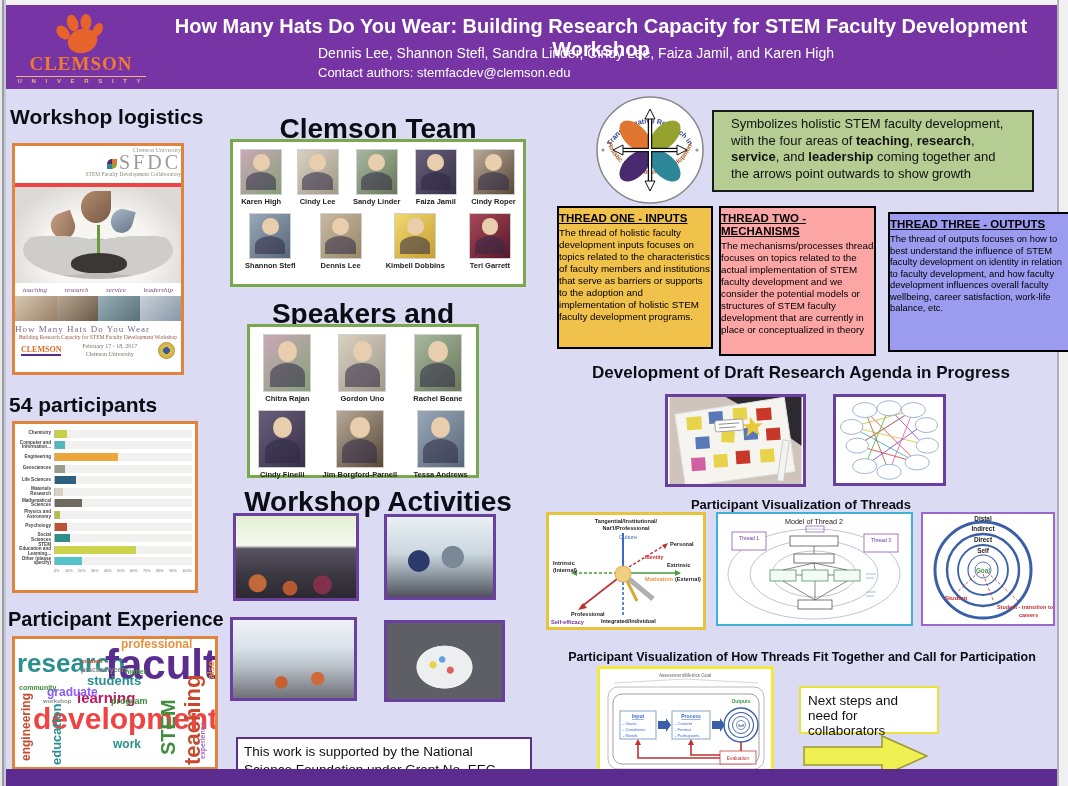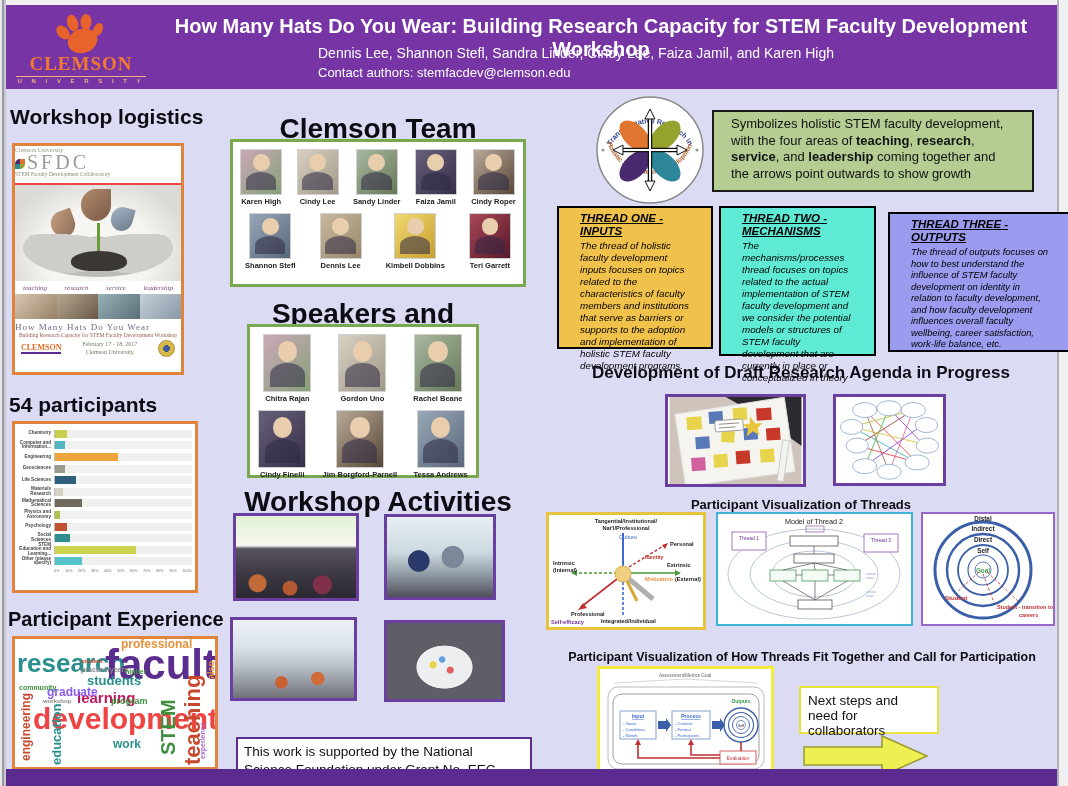--- a/index.html
+++ b/index.html
@@ -22,21 +22,21 @@
   .h3{font-weight:bold;color:#0c0c14;font-size:17px;text-align:center;}
   .h4{font-weight:bold;color:#0c0c14;font-size:13px;text-align:center;}
 
   
   .obox{border:3px solid #e0833c;background:#fff;box-sizing:border-box;}
   .gbox{border:3px solid #7aa84f;background:#fff;box-sizing:border-box;}
   .pbox{border:3px solid #6a3fa0;background:#fff;box-sizing:border-box;}
 
   
   .flyer{overflow:hidden;font-family:"Liberation Serif",serif;}
-  .fl-top{height:37px;text-align:left;border-bottom:2px solid #ef4444;position:relative;}
+  .fl-top{height:37px;text-align:right;border-bottom:4px solid #ef4444;position:relative;}
   .fl-univ{font-size:6px;color:#998;padding-top:1px;}
   .fl-acr{font-size:20px;color:#9a9a98;letter-spacing:3px;line-height:18px;}
   .fl-leaf{display:inline-block;width:10px;height:10px;background:conic-gradient(#e0762f 0 25%,#96a22e 0 50%,#2e8798 0 75%,#4a2a6e 0);border-radius:50% 0 50% 0;vertical-align:middle;margin-right:2px;}
   .fl-sub{font-size:5.5px;color:#887;}
   .fl-main{height:96px;background:radial-gradient(ellipse at 50% 70%,#f6f5f2 0 45%,#dcdad6 80%);position:relative;}
   .fl-hands{position:absolute;left:8px;top:34px;width:150px;height:58px;background:radial-gradient(ellipse at 20% 60%,#cfcdc9 0 40%,transparent 41%),radial-gradient(ellipse at 80% 60%,#cfcdc9 0 40%,transparent 41%),radial-gradient(ellipse at 50% 85%,#bdbbb7 0 45%,transparent 46%);border-radius:50%;}
   .fl-soil{position:absolute;left:56px;top:66px;width:56px;height:20px;background:#3a3734;border-radius:50% 50% 40% 40%;}
   .fl-stem{position:absolute;left:82px;top:38px;width:3px;height:32px;background:#6a9a3a;}
   .fl-c1,.fl-c2,.fl-c3{position:absolute;border-radius:50% 0 50% 50%;}
   .fl-c1{left:66px;top:4px;width:30px;height:32px;background:linear-gradient(135deg,#b08a6a,#7a5a48);}
@@ -86,21 +86,21 @@
   .t8{background:linear-gradient(135deg,#a84858,#581828);}
 
   
   .act{box-sizing:border-box;}
   .a1{background:radial-gradient(circle at 18% 82%,#c06a38 0 7%,transparent 8%),radial-gradient(circle at 45% 88%,#b55a30 0 7%,transparent 8%),radial-gradient(circle at 72% 84%,#80304a 0 8%,transparent 9%),linear-gradient(180deg,#e2f0d4 0%,#f6f8ee 36%,#58525e 40%,#3c3842 72%,#2c2832 100%);}
   .a2{background:radial-gradient(circle at 30% 55%,#2a3a6a 0 12%,transparent 13%),radial-gradient(circle at 62% 50%,#7a8898 0 14%,transparent 15%),linear-gradient(180deg,#e8eef4 0%,#ccd8e0 45%,#88929c 75%,#50505a 100%);}
   .a3{background:radial-gradient(circle at 70% 75%,#d06a38 0 6%,transparent 7%),radial-gradient(circle at 40% 80%,#c86030 0 6%,transparent 7%),linear-gradient(180deg,#eef2f6 0%,#dae2ea 35%,#b8c0c8 60%,#707078 100%);}
   .a4{background:radial-gradient(circle at 40% 55%,#e8d44a 0 4%,transparent 5%),radial-gradient(circle at 55% 62%,#e06060 0 4%,transparent 5%),radial-gradient(circle at 48% 48%,#60a0e0 0 4%,transparent 5%),radial-gradient(ellipse at 50% 58%,#eceef0 0 34%,#5e5e66 35% 100%);}
 
   
-  .thread{border:2.5px solid #000;box-sizing:border-box;padding:4px 21px;color:#000;font-style:italic;}
+  .thread{border:2.5px solid #000;box-sizing:border-box;padding:4px 0;color:#000;}
   .thread .tt{font-weight:bold;text-decoration:underline;font-size:11.5px;line-height:1.15;}
   .thread .tb{font-size:9.8px;line-height:1.22;margin-top:2px;}
 
   .greenbox{background:#b5cd92;border:2px solid #1a1a1a;box-sizing:border-box;font-size:13px;line-height:1.28;padding:4px 17px;color:#111;}
   .greenbox .b{font-weight:bold;}
 
   .nsf-box{background:#fff;border:2px solid #5b2d8e;box-sizing:border-box;font-size:13.5px;padding:4px 6px;color:#111;line-height:1.3;}
   .nextbox{background:#fff;border:2px solid #e8e23a;box-sizing:border-box;font-size:13.5px;padding:5px 7px;color:#111;}
 
   .bottombar{position:absolute;left:0;top:764px;width:1051px;height:17px;background:#5b2b8f;}
@@ -405,21 +405,21 @@
         <polygon points="92,55 82,50 82,60"></polygon>
     </g>
   </svg>
 
   <div class="abs greenbox" style="left: 706px; top: 105px; width: 322px; height: 82px; background: rgb(181, 205, 146);" id="green-box"><span>Symbolizes holistic STEM faculty development, with the four areas of </span><span class="b">teaching</span><span>, </span><span class="b">research</span><span>, </span><span class="b">service</span><span>, and </span><span class="b">leadership</span><span> coming together and the arrows point outwards to show growth</span></div>
 
   <div class="abs thread" id="thread0" style="left: 551px; top: 201px; width: 156px; height: 143px; background: rgb(240, 193, 75);">
     <div class="tt">THREAD ONE - INPUTS</div>
     <div class="tb">The thread of holistic faculty development inputs focuses on topics related to the characteristics of faculty members and institutions that serve as barriers or supports to the adoption and implementation of holistic STEM faculty development programs.</div>
   </div>
-  <div class="abs thread" id="thread1" style="left: 713px; top: 201px; width: 157px; height: 150px; background: #5eead4;">
+  <div class="abs thread" id="thread1" style="left: 713px; top: 201px; width: 157px; height: 150px; background: #fca5a5;">
     <div class="tt">THREAD TWO - MECHANISMS</div>
     <div class="tb">The mechanisms/processes thread focuses on topics related to the actual implementation of STEM faculty development and we consider the potential models or structures of STEM faculty development that are currently in place or conceptualized in theory</div>
   </div>
   <div class="abs thread" id="thread2" style="left: 882px; top: 207px; width: 184px; height: 140px; background: rgb(155, 155, 240);">
     <div class="tt">THREAD THREE - OUTPUTS</div>
     <div class="tb" style="font-size:9.4px;">The thread of outputs focuses on how to best understand the influence of STEM faculty development on identity in relation to faculty development, and how faculty development influences overall faculty wellbeing, career satisfaction, work-life balance, etc.</div>
   </div>
 
   <div class="abs h3" style="left:545px;top:358px;width:500px;">Development of Draft Research Agenda in Progress</div>
 

